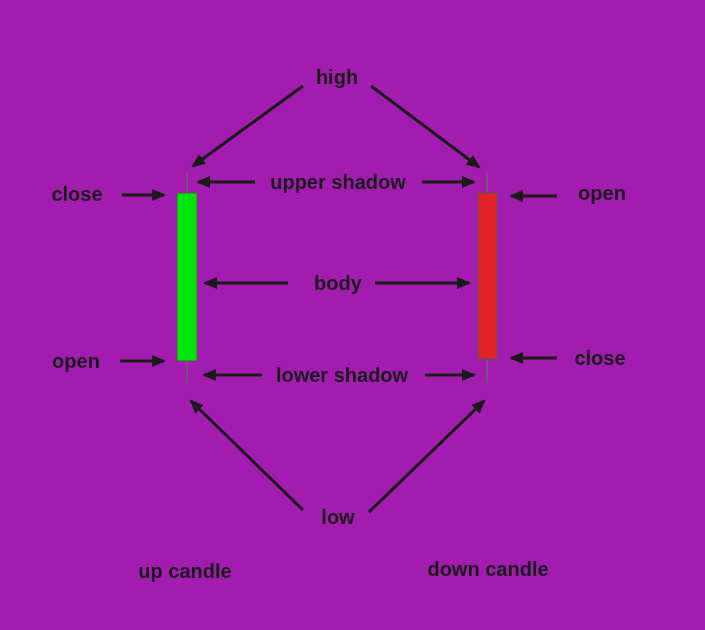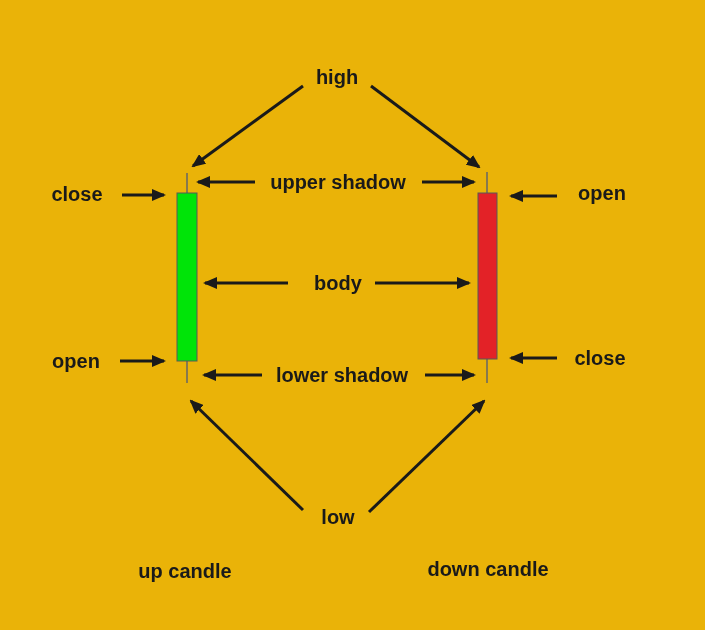--- a/index.html
+++ b/index.html
@@ -1,19 +1,19 @@
 <!DOCTYPE html>
 <html><head>
 <meta charset="utf-8">
 <style>
   html, body { margin: 0; padding: 0; background: #ffffff; }
   .canvas {
     width: 705px;
     height: 630px;
-    background: #eab308;
+    background: #a21caf;
     position: relative;
     overflow: hidden;
   }
   svg { display: block; }
   svg text {
     font-family: "Liberation Sans", "DejaVu Sans", sans-serif;
     font-weight: bold;
     font-size: 20px;
     fill: #1a1a1a;
   }

